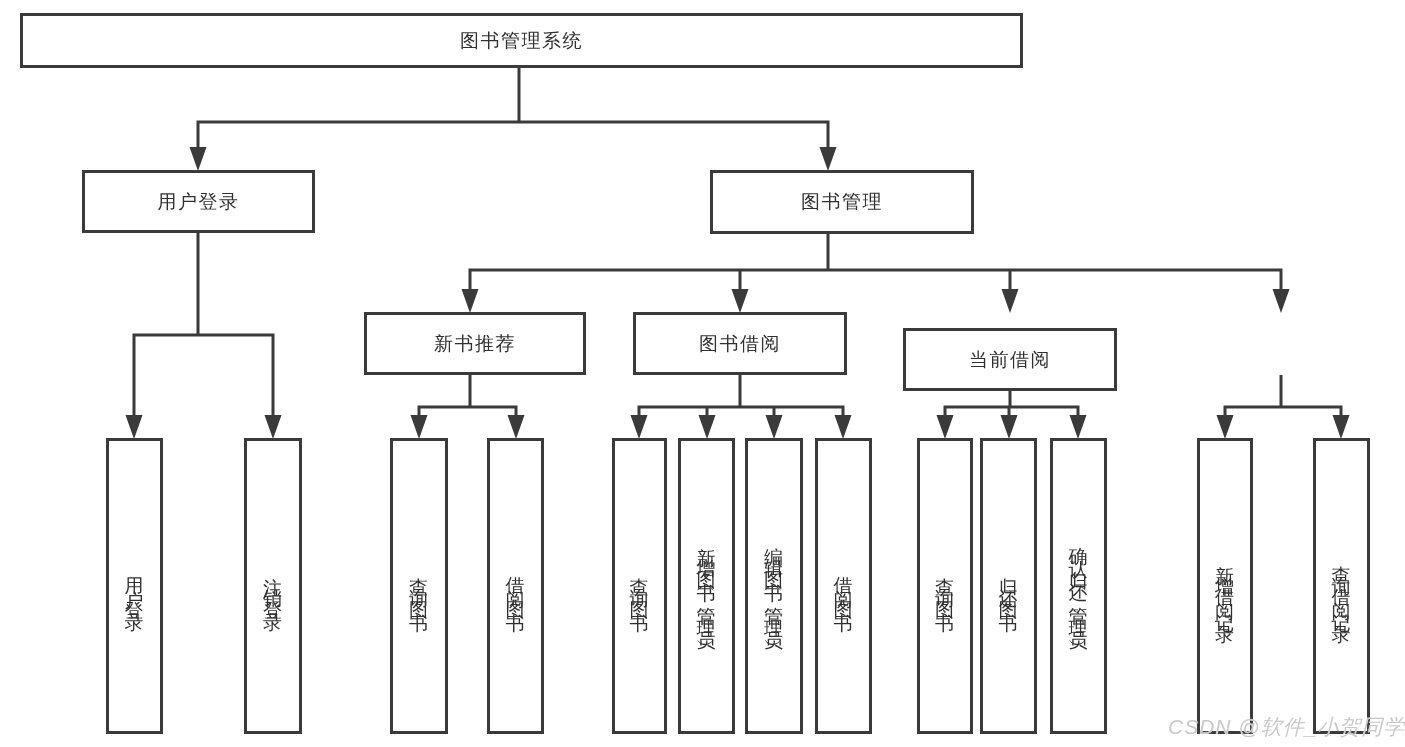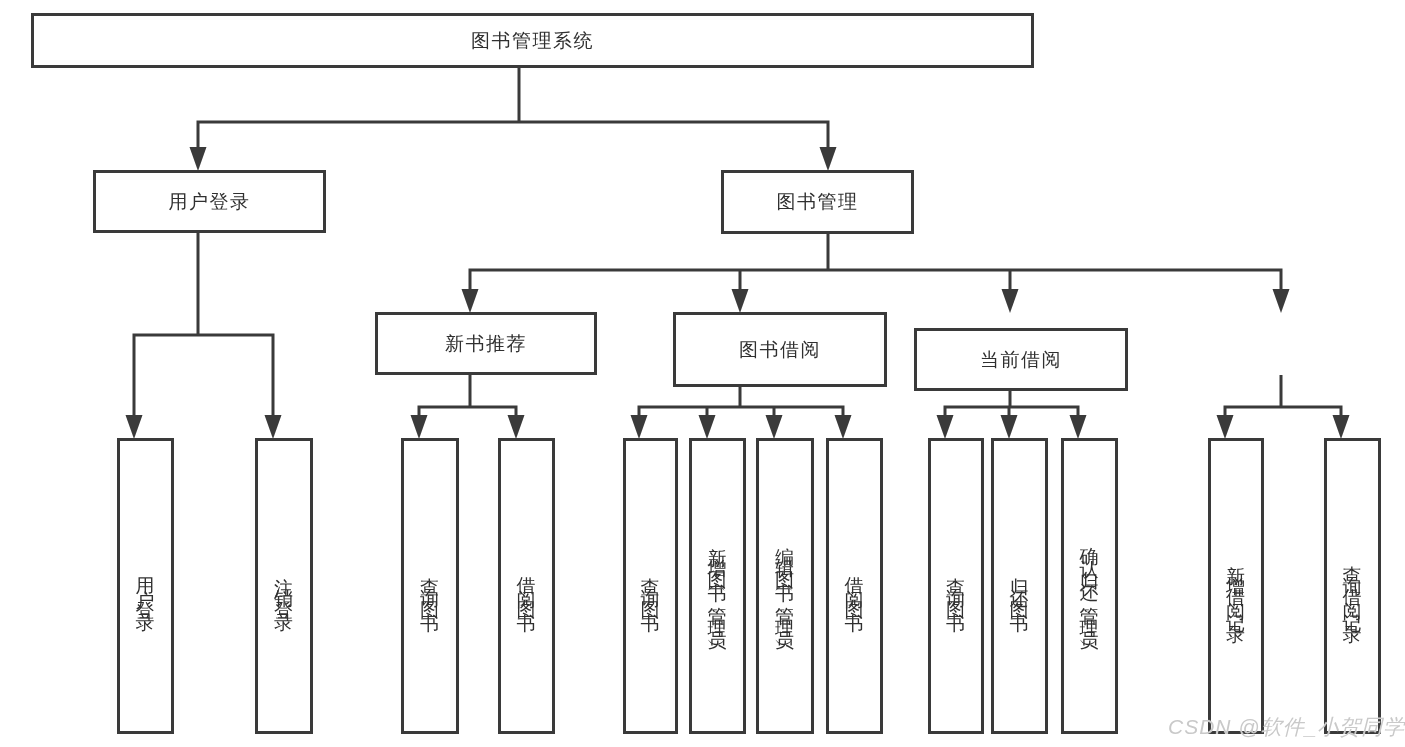--- a/index.html
+++ b/index.html
@@ -18,21 +18,20 @@
   }
   .node {
     position: absolute;
     box-sizing: border-box;
     border: 3px solid #3a3a3a;
     background: #ffffff;
     display: flex;
     align-items: center;
     justify-content: center;
     color: #303030;
-    margin-left: 11px;
   }
   .hbox {
     font-size: 19px;
     letter-spacing: 1.5px;
     white-space: nowrap;
   }
   .vbox {
     font-size: 19px;
     writing-mode: vertical-lr;
     text-orientation: mixed;
@@ -92,24 +91,24 @@
       <polygon points="1000.5,415 1017.5,415 1009,439"></polygon>
       <polygon points="1069.5,415 1086.5,415 1078,439"></polygon>
       <polygon points="1216.5,415 1233.5,415 1225,439"></polygon>
       <polygon points="1332.5,415 1349.5,415 1341,439"></polygon>
     </g>
   </svg>
 
   <div class="node hbox" style="left:20px;top:13px;width:1003px;height:55px">图书管理系统</div>
 
   <div class="node hbox" style="left:82px;top:170px;width:233px;height:63px">用户登录</div>
-  <div class="node hbox" style="left:710px;top:170px;width:193px;height:64px">图书管理</div>
+  <div class="node hbox" style="left:710px;top:170px;width:264px;height:64px">图书管理</div>
 
   <div class="node hbox" style="left:364px;top:312px;width:222px;height:63px">新书推荐</div>
-  <div class="node hbox" style="left:662px;top:312px;width:214px;height:75px">图书借阅</div>
+  <div class="node hbox" style="left:633px;top:312px;width:214px;height:63px">图书借阅</div>
   <div class="node hbox" style="left:903px;top:328px;width:214px;height:63px">当前借阅</div>
 
   <div class="node vbox" style="left:106px;top:438px;width:57px;height:296px">用户登录</div>
   <div class="node vbox" style="left:244px;top:438px;width:58px;height:296px">注销登录</div>
 
   <div class="node vbox" style="left:390px;top:438px;width:58px;height:296px">查询图书</div>
   <div class="node vbox" style="left:487px;top:438px;width:57px;height:296px">借阅图书</div>
 
   <div class="node vbox" style="left:612px;top:438px;width:55px;height:296px">查询图书</div>
   <div class="node vbox" style="left:678px;top:438px;width:57px;height:296px">新增图书（管理员）</div>

